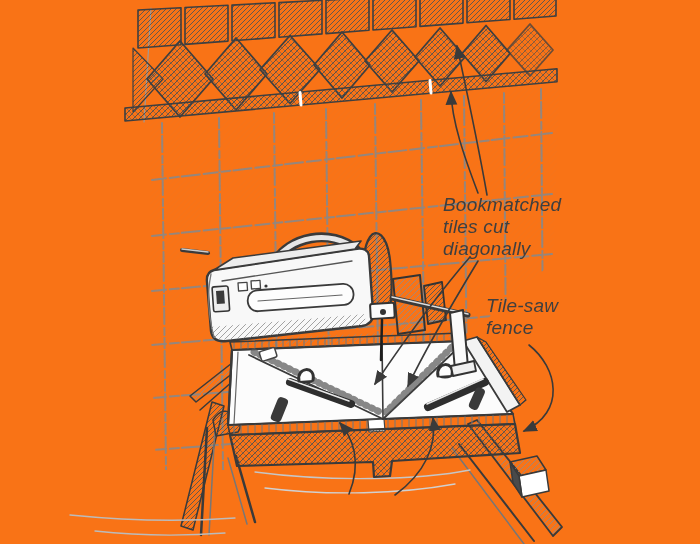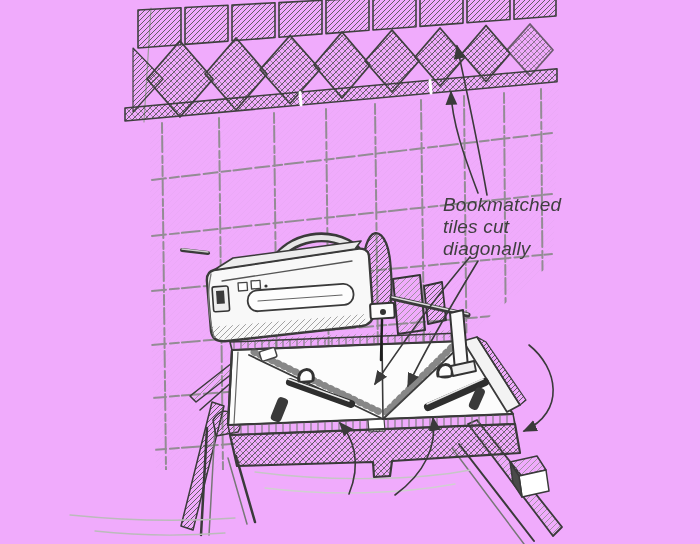--- a/index.html
+++ b/index.html
@@ -1,17 +1,17 @@
 <!DOCTYPE html>
 <html><head>
 <meta charset="utf-8">
 <style>
   html,body{margin:0;padding:0;background:#fff;}
   .stage{
-    position:relative;width:700px;height:544px;background:#f0abfc;overflow:hidden;
+    position:relative;width:700px;height:544px;background:#f97316;overflow:hidden;
     font-family:"Liberation Sans",sans-serif;
   }
   .stage svg{position:absolute;left:0;top:0;}
   .callout{
     position:absolute;
     font-style:italic;
     font-size:19px;
     line-height:22px;
     color:#3f3f3f;
     letter-spacing:.2px;
@@ -232,13 +232,15 @@
     <path d="M478 261 C452 304 424 352 408 386" marker-end="url(#arr)"></path>
     <path d="M529 345 C558 368 566 412 524 431" marker-end="url(#arr)"></path>
     <path d="M349 494 C362 462 353 438 340 423" marker-end="url(#arr)"></path>
     <path d="M395 495 C425 473 437 446 433 418" marker-end="url(#arr)"></path>
   </g>
 </svg>
 
 <div class="callout" id="lbl-bookmatched">Bookmatched
 tiles cut
 diagonally</div>
+<div class="callout" id="lbl-fence">Tile-saw
+fence</div>
 </div>
 
 </body></html>

